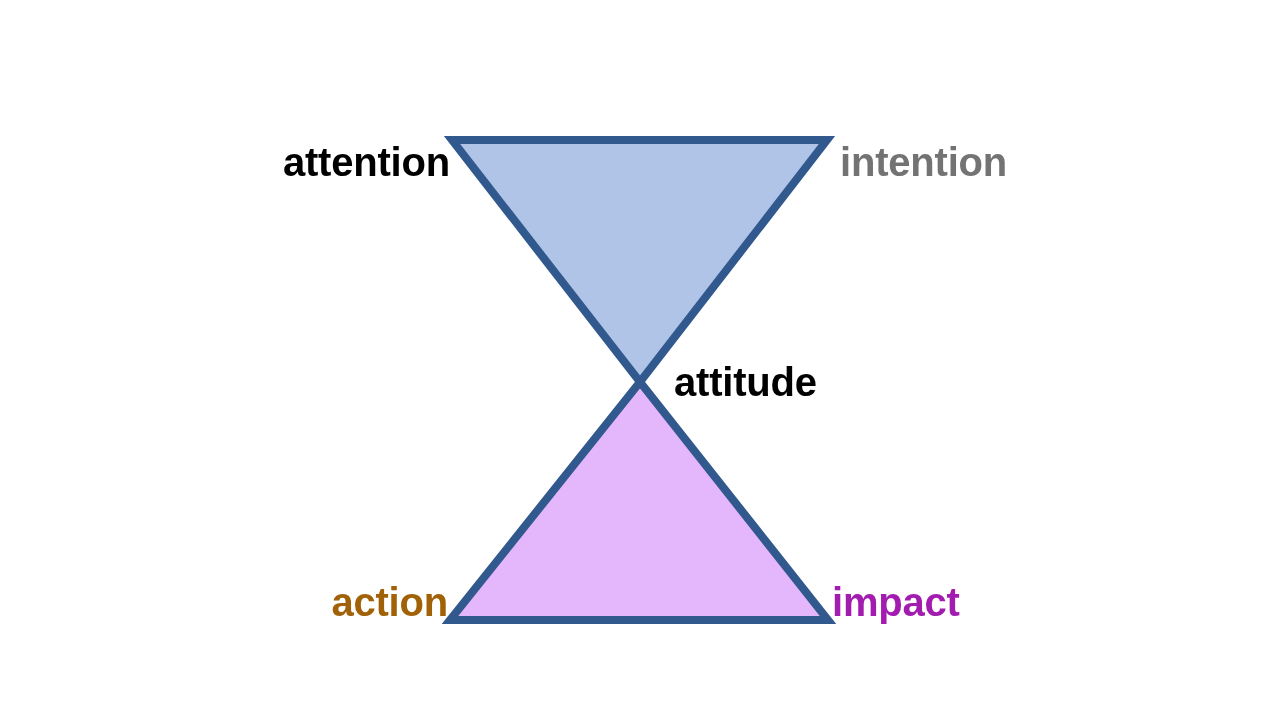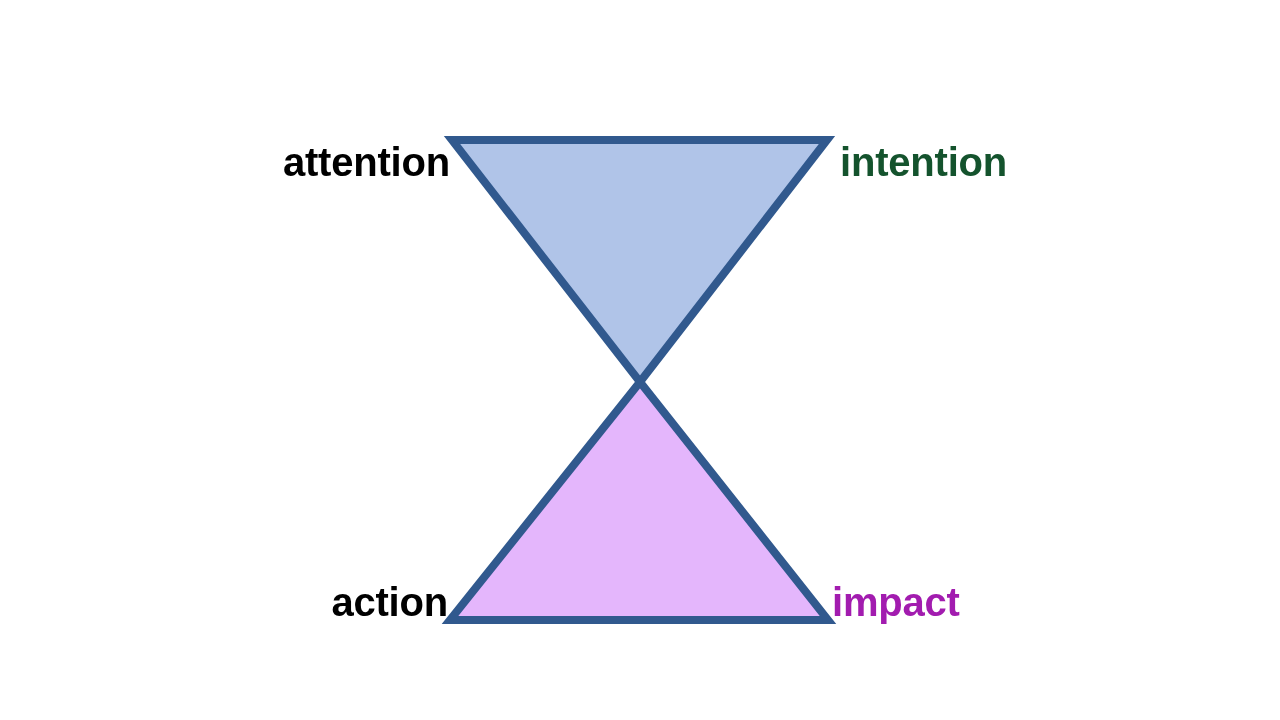--- a/index.html
+++ b/index.html
@@ -46,20 +46,21 @@
 
 <div id="canvas" style="background: rgb(255, 255, 255);">
 
   <svg id="figure-svg" viewBox="0 0 1280 720">
     <polygon fill="#B0C4E8" stroke="#31598E" stroke-width="8" stroke-linejoin="miter" points="452,140 827,140 640,382"></polygon>
     <polygon fill="#E4B6FC" stroke="#31598E" stroke-width="8" stroke-linejoin="miter" points="640,382 828,620 450,620"></polygon>
   </svg>
 
   <div class="label label-right-anchored" style="left: 450px; top: 140px; color: rgb(0, 0, 0);">attention</div>
 
-  <div class="label" style="left: 840px; top: 140px; color: #14532d;">intention</div>
+  <div class="label" style="left: 840px; top: 140px; color: #737373;">intention</div>
 
+  <div class="label" style="left: 674px; top: 360px; color: rgb(0, 0, 0);">attitude</div>
 
-  <div class="label label-right-anchored" style="left: 448px; top: 580px; color: #000000;">action</div>
+  <div class="label label-right-anchored" style="left: 448px; top: 580px; color: #a16207;">action</div>
 
   <div class="label" style="left: 832px; top: 580px; color: #a21caf;">impact</div>
 
 </div>
 
 </body></html>

